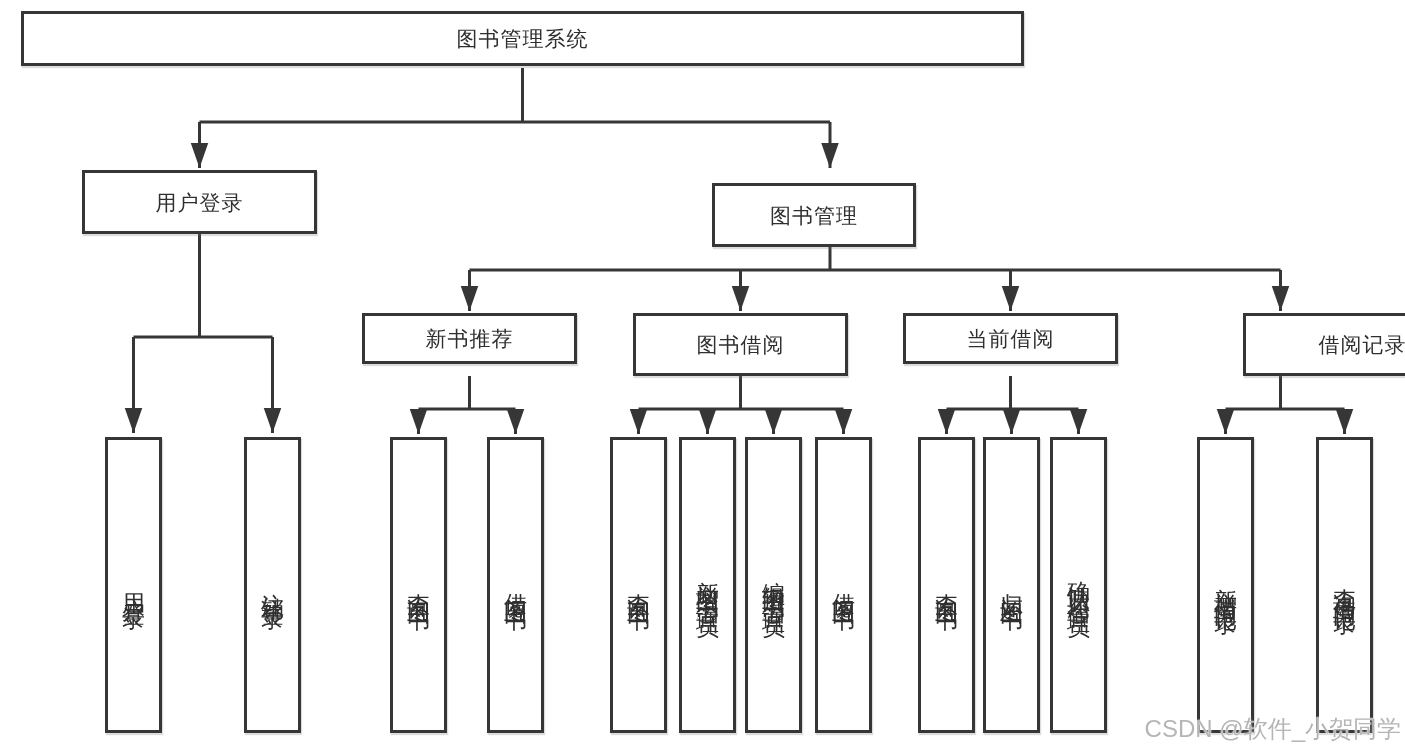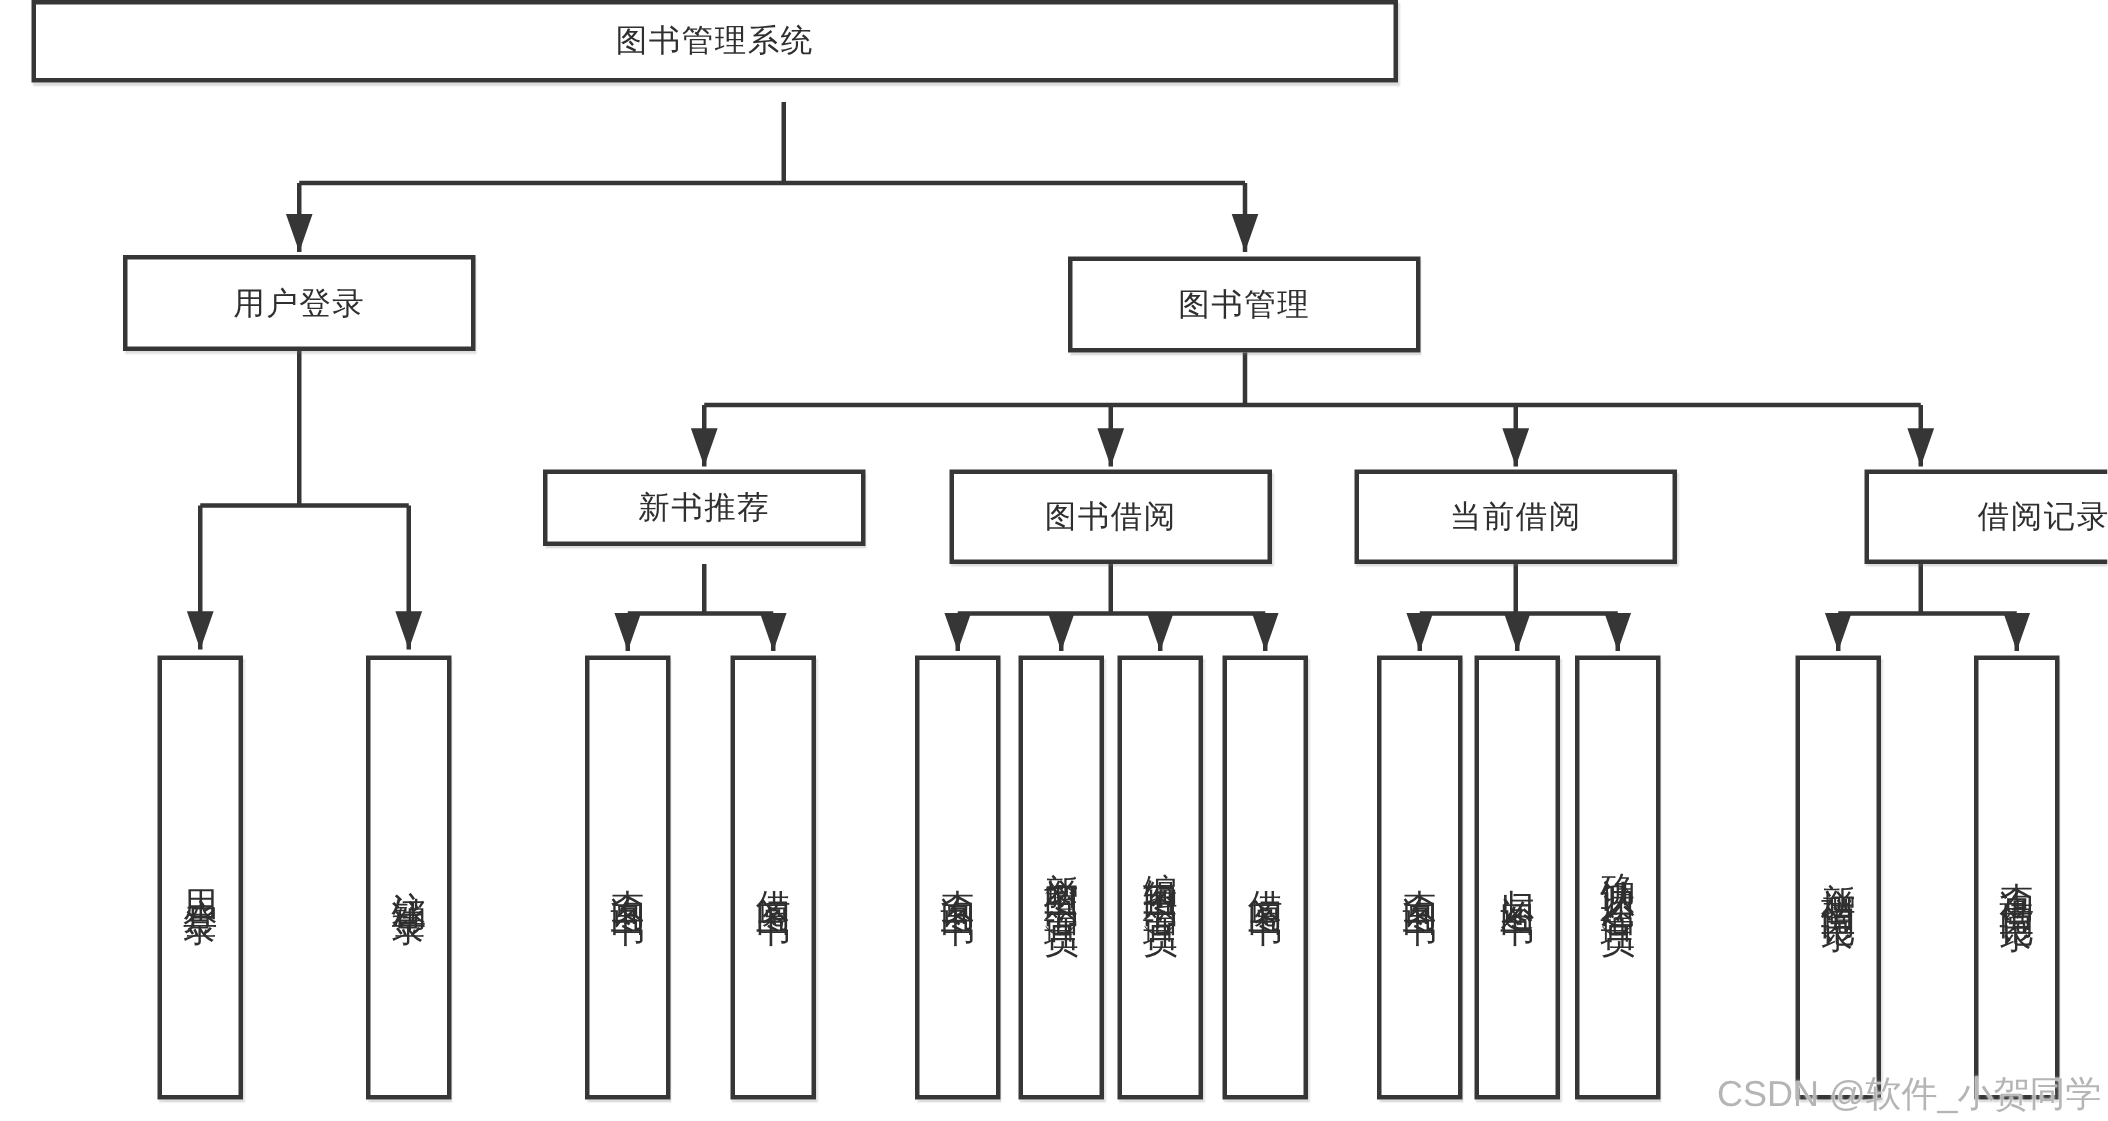--- a/index.html
+++ b/index.html
@@ -118,38 +118,38 @@
 
       <g>
         <path d="M1280.5 376 V409"></path>
         <path d="M1225.5 409 H1344.5"></path>
         <path d="M1225.5 409 V434" marker-end="url(#arrow)"></path>
         <path d="M1344.5 409 V434" marker-end="url(#arrow)"></path>
       </g>
     </g>
   </svg>
 
-  <div class="box h" style="left:21px;top:0;width:911px;height:55px">
+  <div class="box h" style="left:21px;top:11px;width:1003px;height:55px">
     <span class="lbl">图书管理系统</span>
   </div>
 
   <div class="box h" style="left:82px;top:170px;width:235px;height:64px">
     <span class="lbl">用户登录</span>
   </div>
-  <div class="box h" style="left:712px;top:171px;width:235px;height:64px">
+  <div class="box h" style="left:712px;top:183px;width:204px;height:64px">
     <span class="lbl">图书管理</span>
   </div>
 
   <div class="box h" style="left:362px;top:313px;width:215px;height:51px">
     <span class="lbl">新书推荐</span>
   </div>
   <div class="box h" style="left:633px;top:313px;width:215px;height:63px">
     <span class="lbl">图书借阅</span>
   </div>
-  <div class="box h" style="left:903px;top:313px;width:215px;height:63px">
+  <div class="box h" style="left:903px;top:313px;width:215px;height:51px">
     <span class="lbl">当前借阅</span>
   </div>
   <div class="box h" style="left:1243px;top:313px;width:239px;height:63px">
     <span class="lbl">借阅记录</span>
   </div>
 
   <div class="box v" style="left:105px;top:437px;width:57px;height:296px">
     <span class="lbl">用户登录</span>
   </div>
   <div class="box v" style="left:244px;top:437px;width:57px;height:296px">

